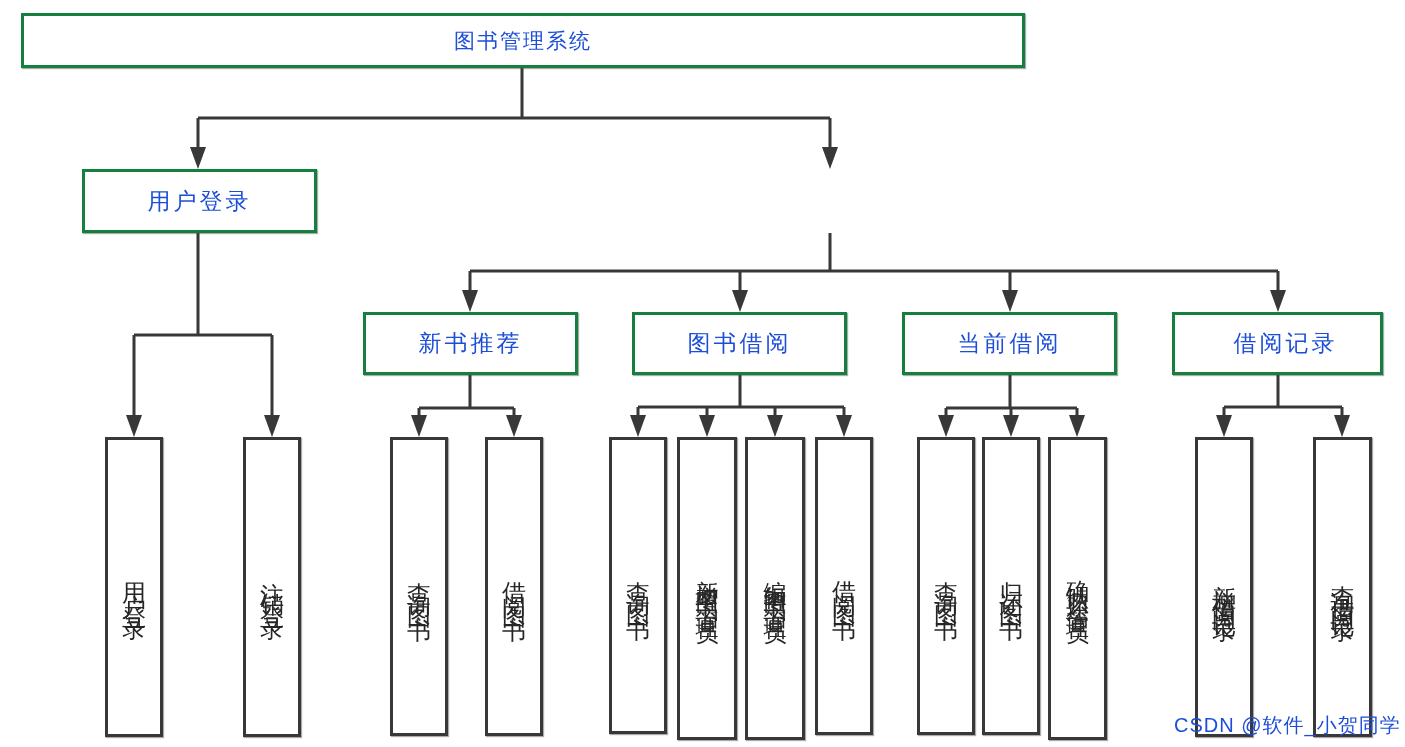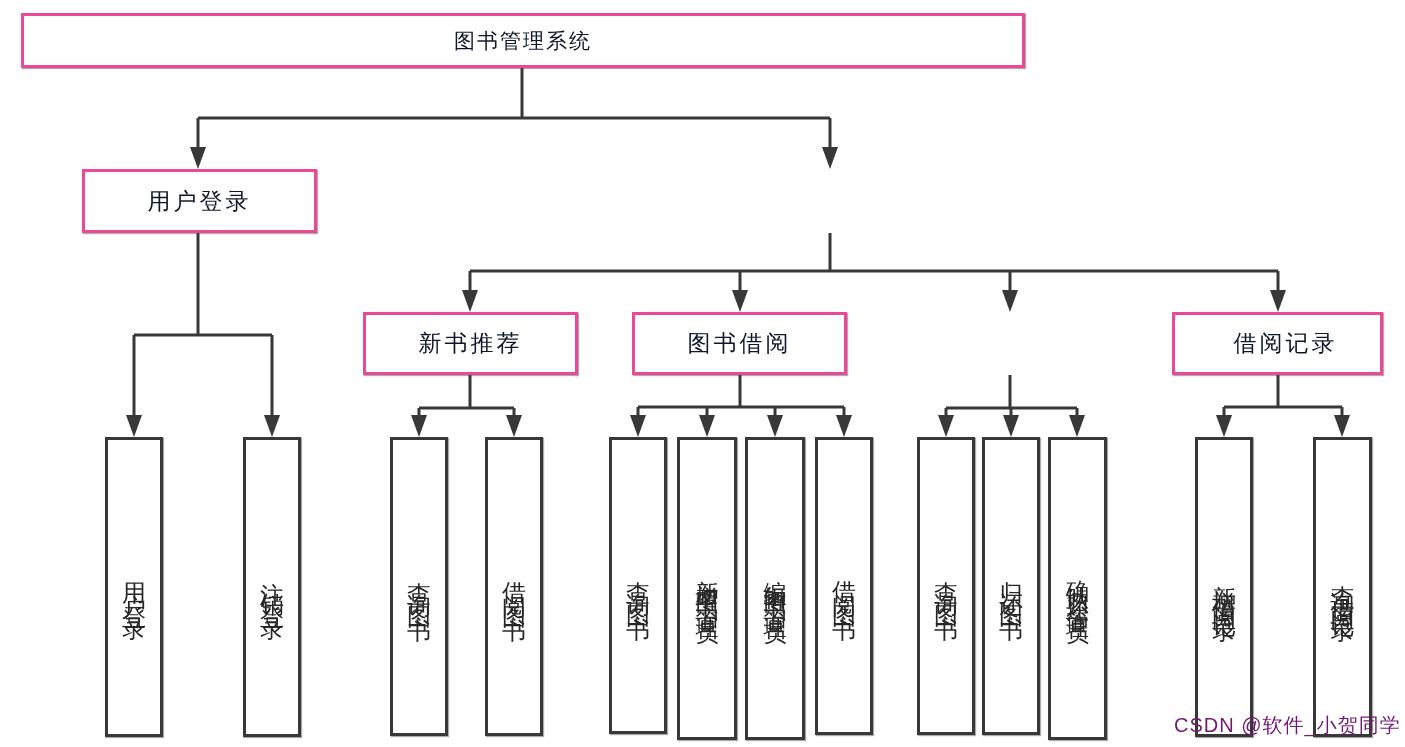--- a/index.html
+++ b/index.html
@@ -9,28 +9,28 @@
     height: 747px;
     background: #ffffff;
     font-family: "Liberation Sans", "DejaVu Sans", sans-serif;
     overflow: hidden;
   }
   svg.wires { position: absolute; left: 0; top: 0; z-index: 1; }
   .hnode {
     position: absolute;
     box-sizing: border-box;
     background: #ffffff;
-    border: 3px solid #ec4899;
+    border: 3px solid #15803d;
     box-shadow: 1px 1px 1px rgba(70,70,70,0.45);
     display: flex;
     align-items: center;
     justify-content: center;
     font-size: 23px;
     letter-spacing: 3px;
-    color: #0f172a;
+    color: #1d4ed8;
     z-index: 2;
   }
   .hnode.root-node { font-size: 21px; letter-spacing: 2px; }
   .vnode {
     position: absolute;
     box-sizing: border-box;
     background: #ffffff;
     border: 3px solid #383838;
     box-shadow: 1px 1px 1px rgba(70,70,70,0.45);
     display: flex;
@@ -45,21 +45,21 @@
     line-height: 1;
   }
   .vnode.mid  { letter-spacing: 7px; }
   .vnode.long { letter-spacing: 6px; font-size: 23px; }
   .watermark {
     position: absolute;
     left: 1174px;
     top: 712px;
     font-size: 20px;
     letter-spacing: 1px;
-    color: #701a75;
+    color: #1d4ed8;
     white-space: nowrap;
     z-index: 5;
   }
 </style>
 </head>
 <body>
 
 <div class="canvas">
 
   <svg class="wires" width="1405" height="747" viewBox="0 0 1405 747">
@@ -111,20 +111,21 @@
       <polygon points="1334,415 1350,415 1342,437" fill="#383838"></polygon>
     </g>
   </svg>
 
   <div class="hnode root-node" style="left:21px; top:13px; width:1004px; height:55px;">图书管理系统</div>
 
   <div class="hnode" style="left:82px; top:169px; width:235px; height:64px;">用户登录</div>
 
   <div class="hnode" style="left:632px; top:312px; width:215px; height:63px;">图书借阅</div>
   <div class="hnode" style="left:363px; top:312px; width:215px; height:63px;">新书推荐</div>
+  <div class="hnode" style="left:902px; top:312px; width:215px; height:63px;">当前借阅</div>
   <div class="hnode" style="left:1172px; top:312px; width:211px; height:63px;padding-left:16px;">借阅记录</div>
 
   <div class="vnode" style="left:105px; top:437px; width:58px; height:300px;">用户登录</div>
   <div class="vnode" style="left:243px; top:437px; width:58px; height:300px;">注销登录</div>
 
   <div class="vnode" style="left:390px; top:437px; width:58px; height:299px;">查询图书</div>
   <div class="vnode" style="left:485px; top:437px; width:58px; height:299px;">借阅图书</div>
 
   <div class="vnode" style="left:609px; top:437px; width:58px; height:297px;">查询图书</div>
   <div class="vnode long" style="left:677px; top:437px; width:60px; height:303px;">新增图书（管理员）</div>

